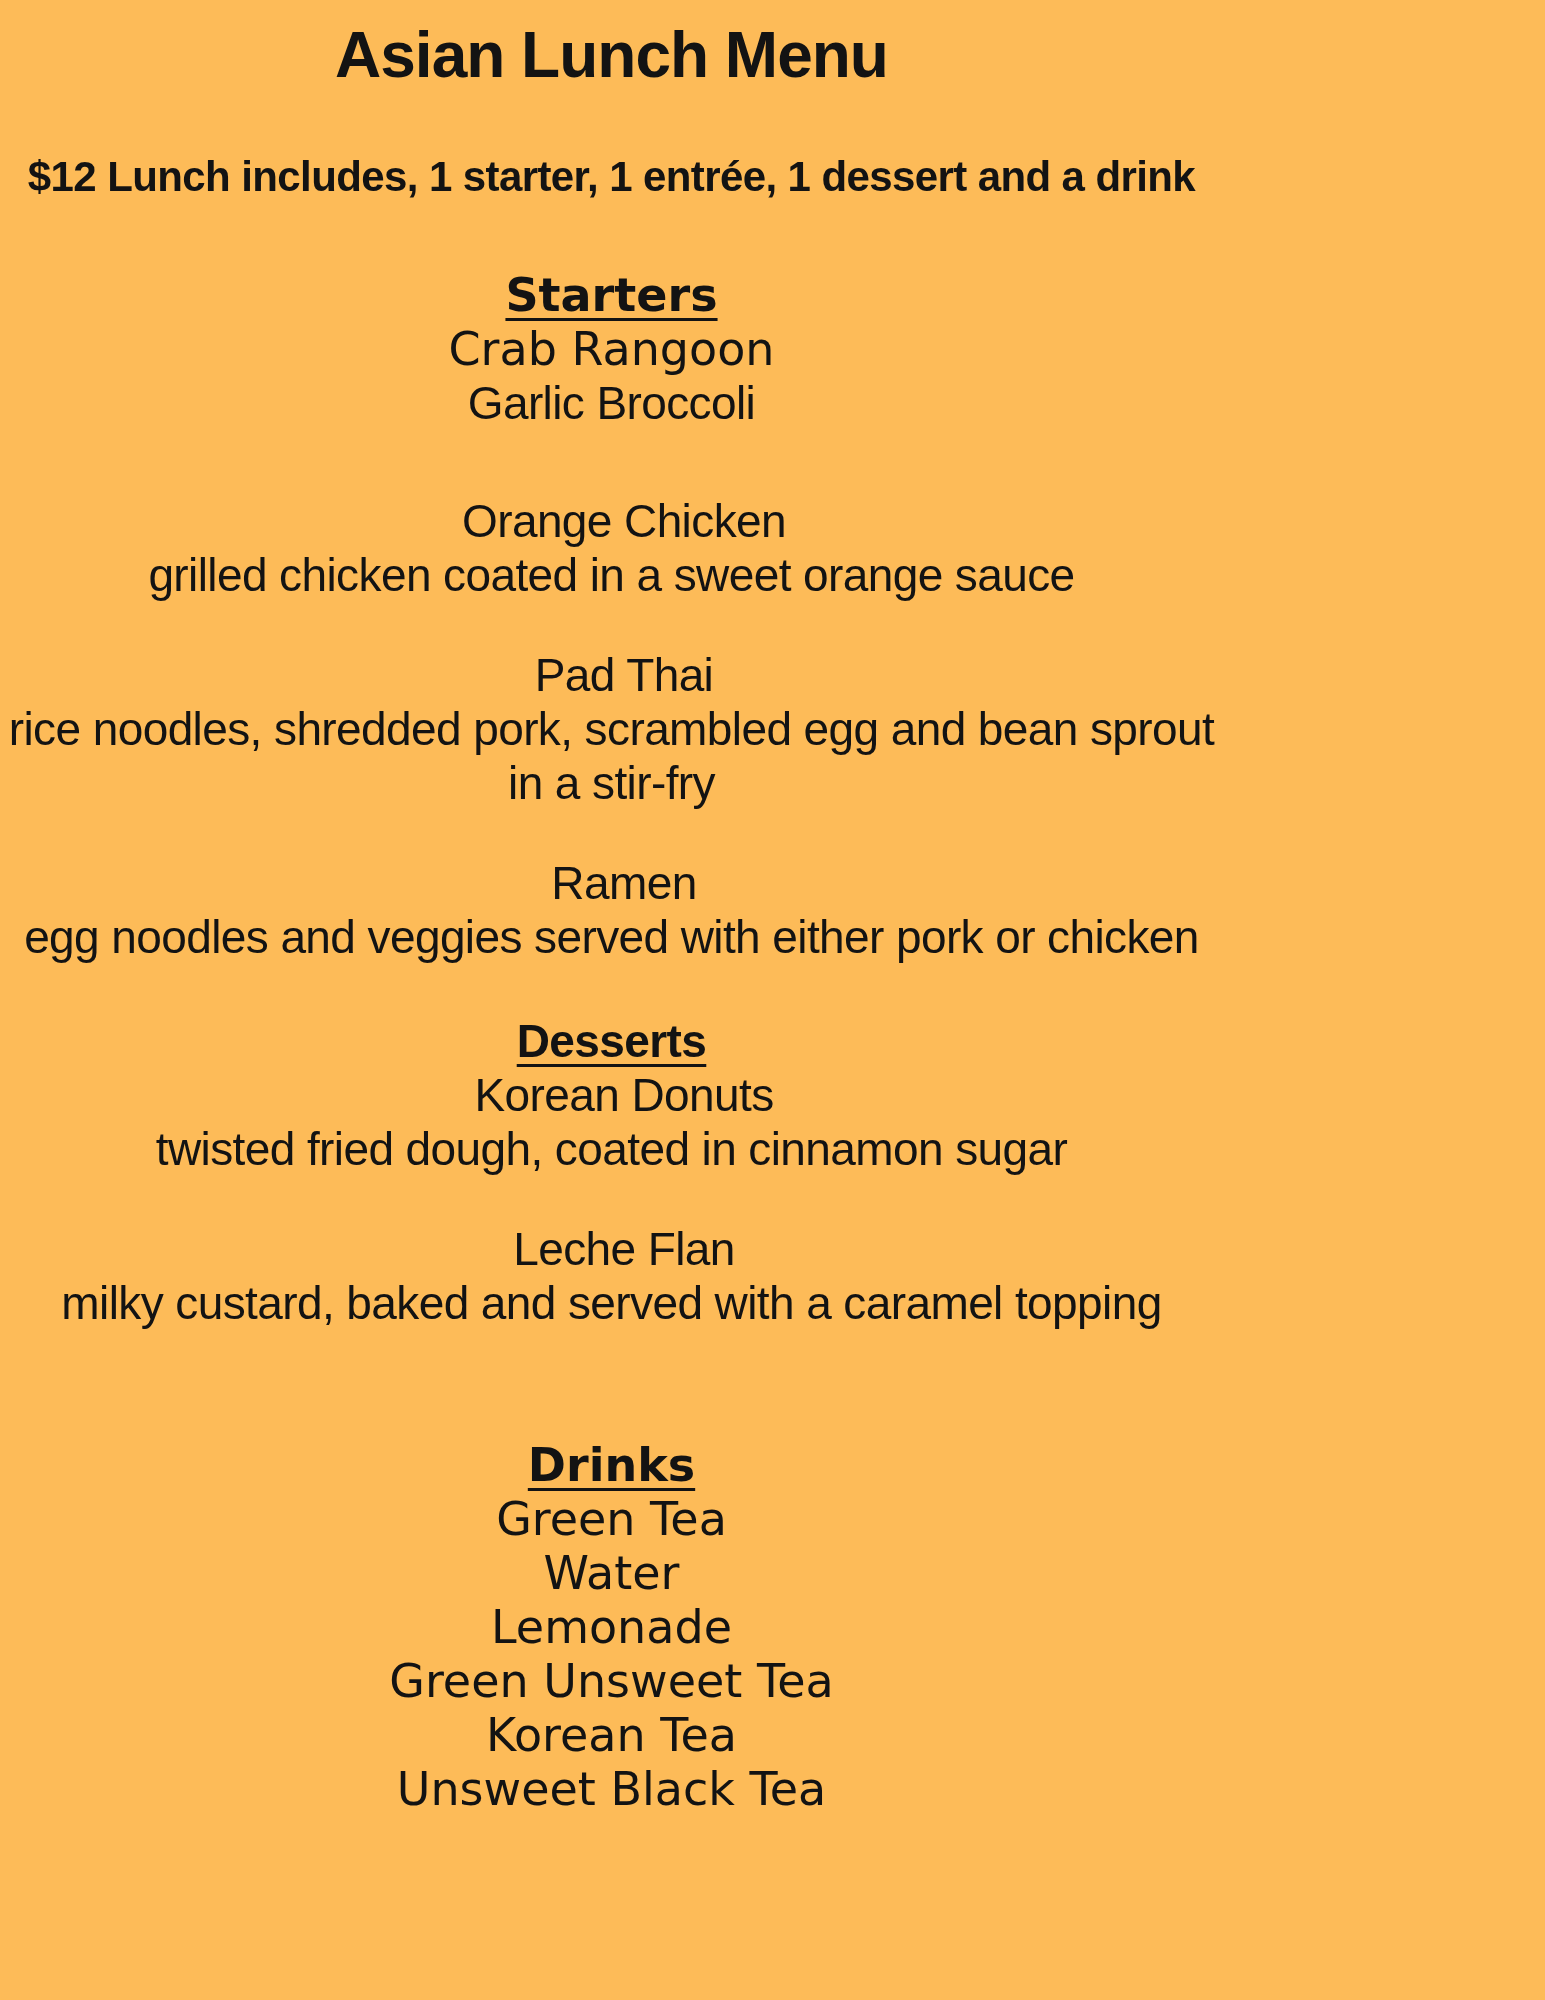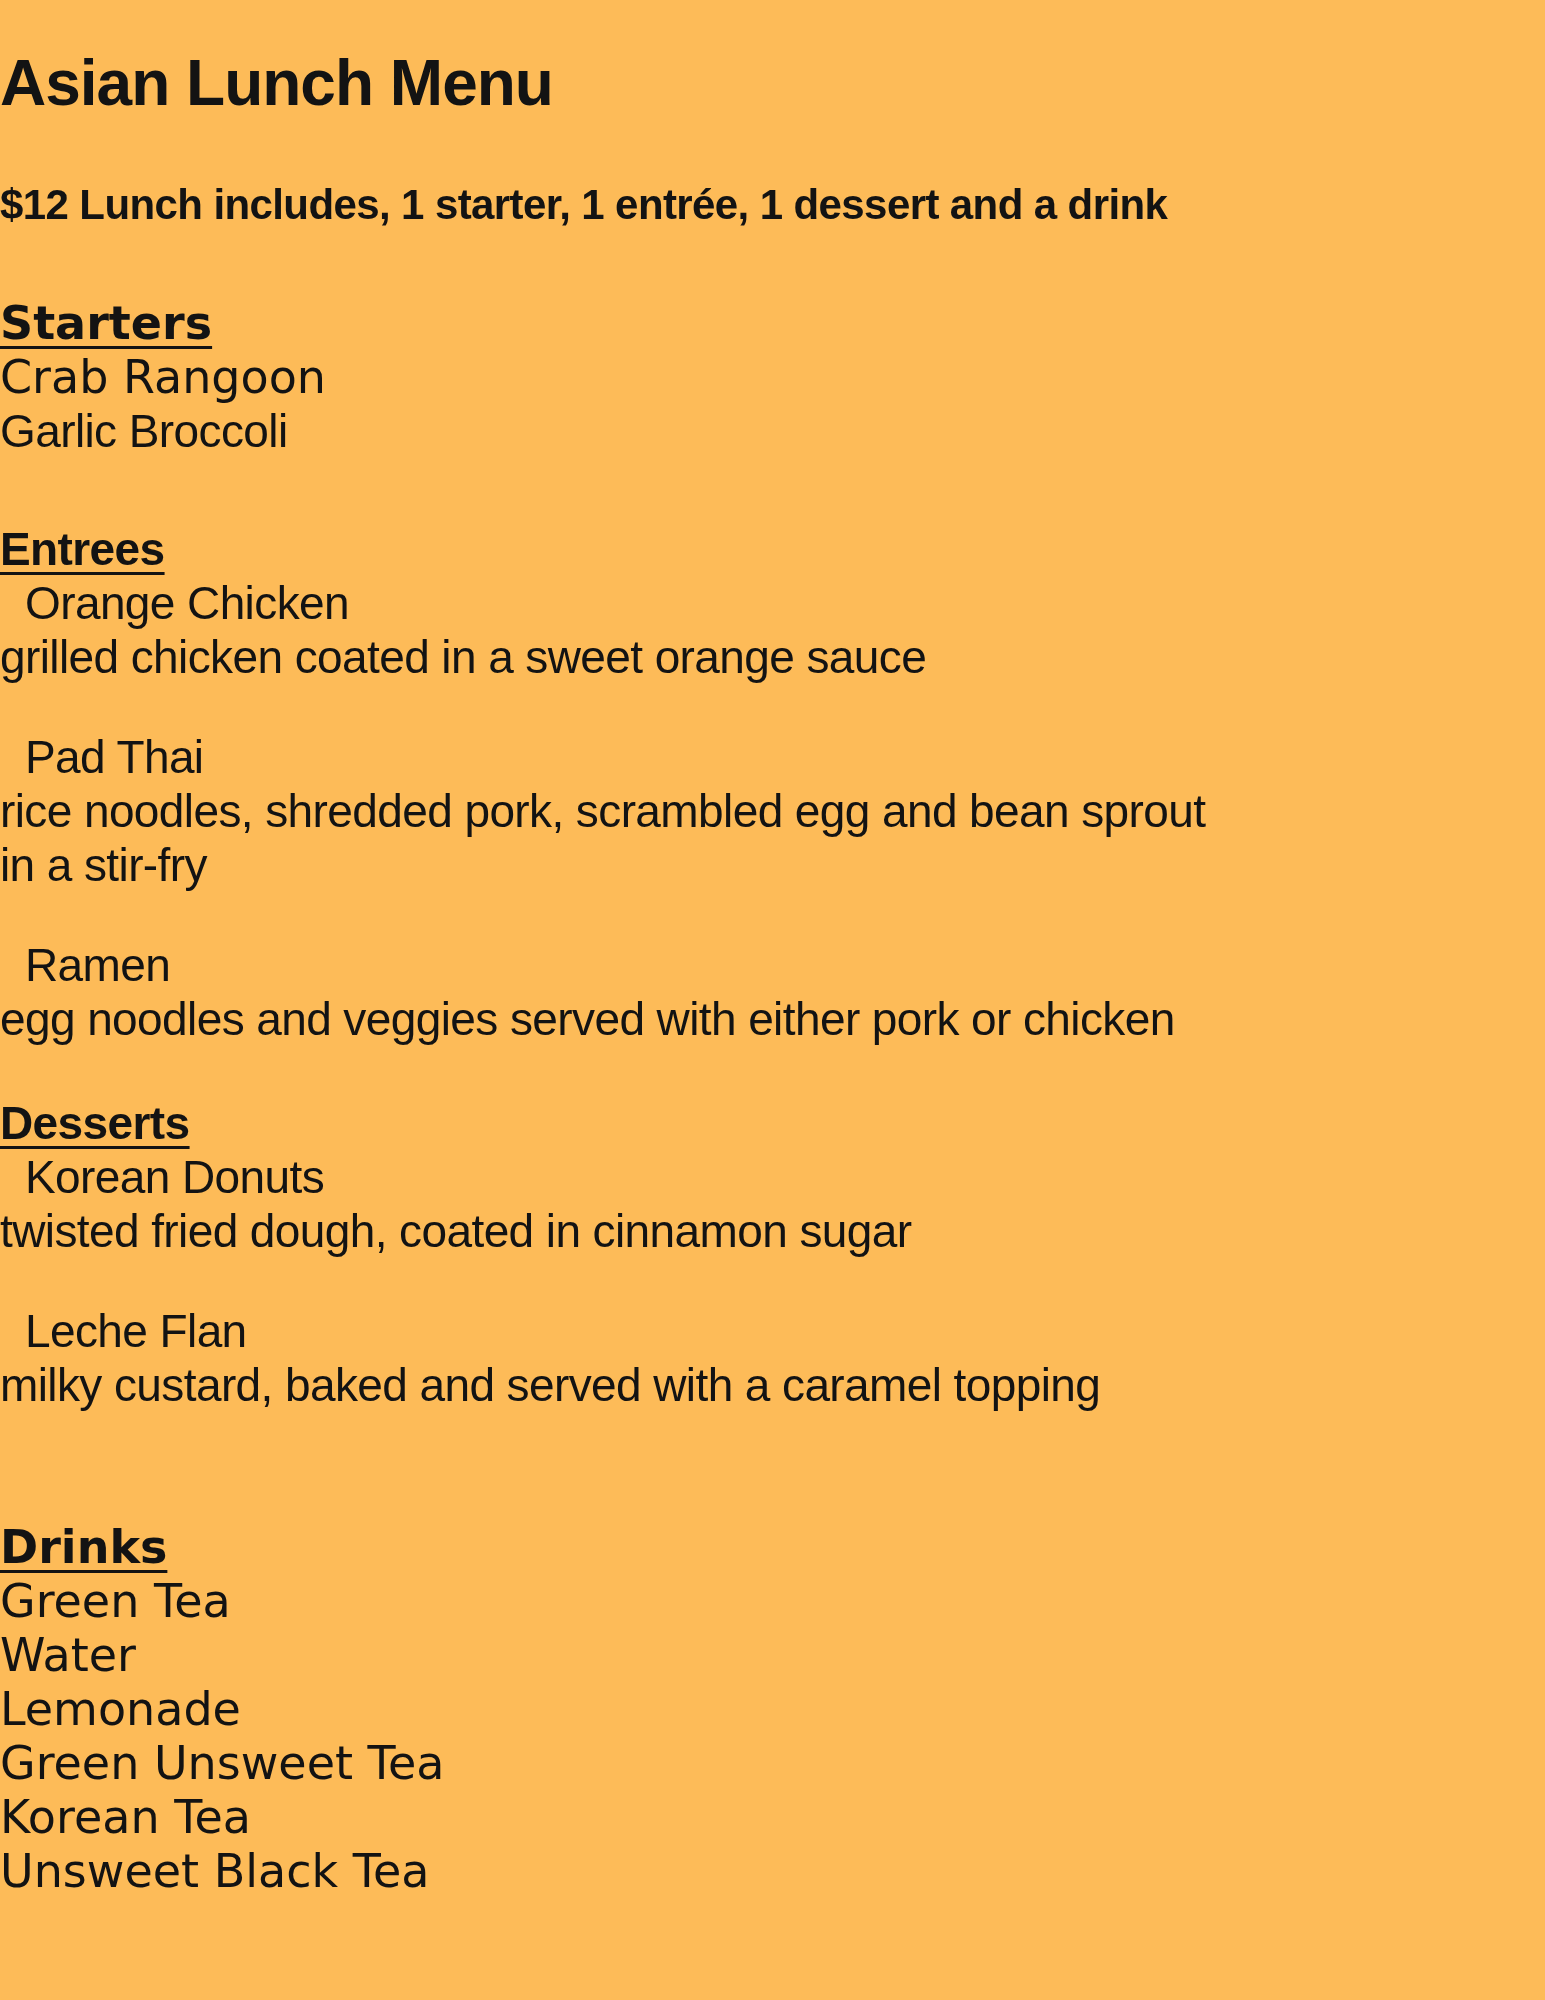--- a/index.html
+++ b/index.html
@@ -7,21 +7,22 @@
     width: 1545px;
     height: 2000px;
     background: #FDBB58;
     font-family: "Liberation Sans", sans-serif;
     color: #131313;
   }
   .menu {
     width: 1223px;
     height: 2000px;
     box-sizing: border-box;
-    padding-top: 44px;
+    padding-top: 16px;
+    text-align: center;
     overflow: hidden;
   }
   .title {
     font-size: 64px;
     font-weight: bold;
     line-height: 78px;
     letter-spacing: -1px;
     margin: 0;
   }
   .subtitle {
@@ -64,21 +65,20 @@
 
   <p class="subtitle cond">$12 Lunch includes, 1 starter, 1 entrée, 1 dessert and a drink</p>
 
   <section class="sec-starters">
     <div class="line header wide">Starters</div>
     <div class="line wide">Crab Rangoon</div>
     <div class="line cond">Garlic Broccoli</div>
   </section>
 
   <section class="sec-entrees cond">
-    <div class="line header">Entrees</div>
     <div class="dish">
       <div class="line bold">Orange Chicken</div>
       <div class="line desc">grilled chicken coated in a sweet orange sauce</div>
     </div>
     <div class="dish">
       <div class="line bold">Pad Thai</div>
       <div class="line desc">rice noodles, shredded pork, scrambled egg and bean sprout in a stir-fry</div>
     </div>
     <div class="dish">
       <div class="line bold">Ramen</div>

